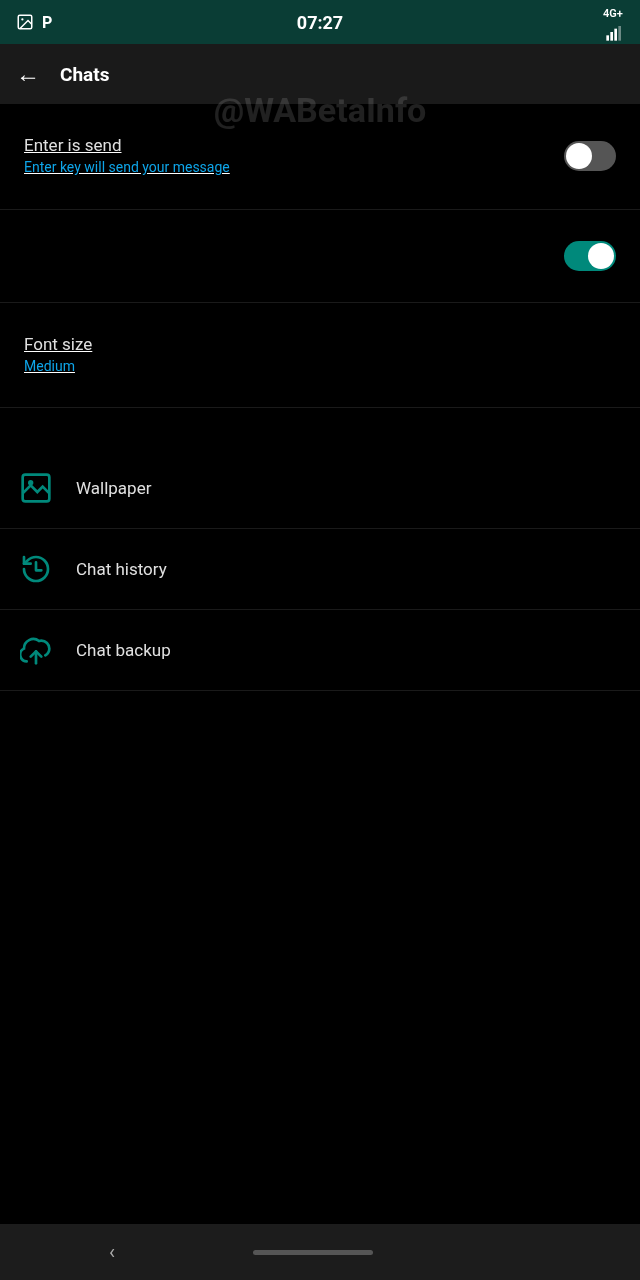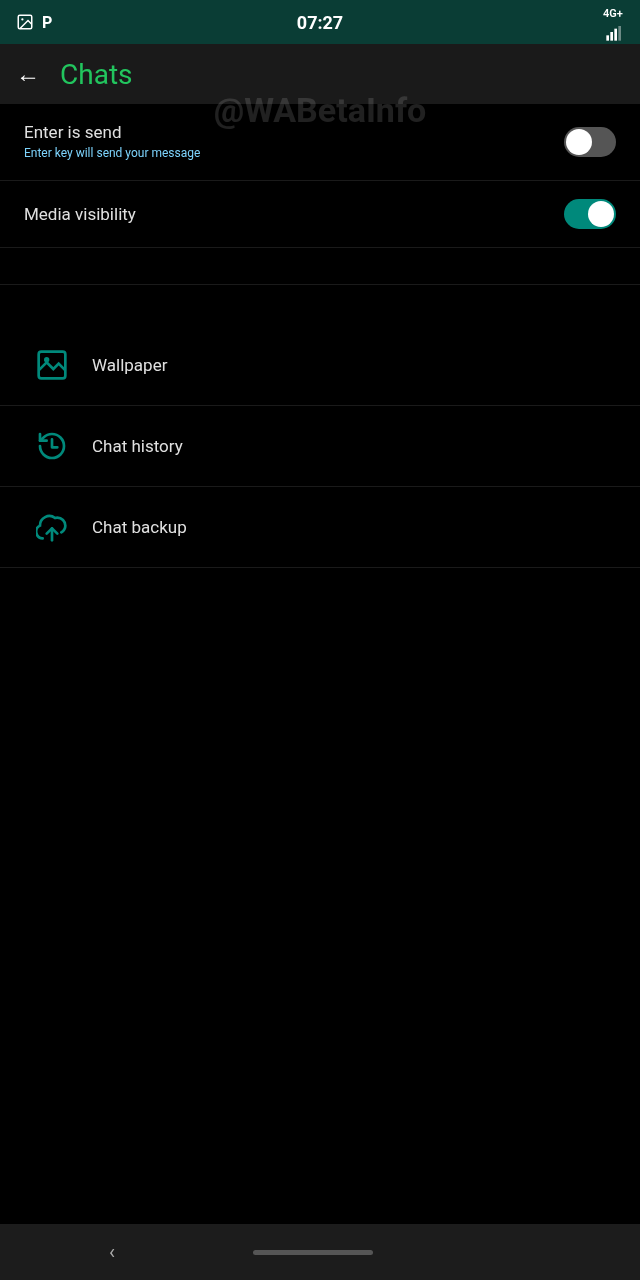--- a/index.html
+++ b/index.html
@@ -56,23 +56,23 @@
       align-items: center;
       padding: 0 16px;
       gap: 20px;
     }
     .back-arrow {
       color: #fff;
       font-size: 24px;
       cursor: pointer;
     }
     .app-bar-title {
-      font-size: 28px;
-      font-weight: 400;
-      color: #22c55e;
+      font-size: 19px;
+      font-weight: 700;
+      color: #ffffff;
     }
     .watermark {
       position: absolute;
       top: 90px;
       left: 50%;
       transform: translateX(-50%);
       font-size: 34px;
       font-weight: 700;
       color: rgba(255,255,255,0.13);
       white-space: nowrap;
@@ -81,38 +81,39 @@
     }
 
     
     .settings-content {
       flex: 1;
       padding: 0;
       position: relative;
     }
 
     .setting-item {
-      padding: 18px 24px;
+      padding: 31px 24px;
       display: flex;
       align-items: center;
       justify-content: space-between;
       border-bottom: 1px solid #1a1a1a;
       cursor: pointer;
+      text-decoration: underline;
     }
     .setting-text {
       flex: 1;
     }
     .setting-title {
       font-size: 17px;
       color: #e0e0e0;
       font-weight: 400;
     }
     .setting-subtitle {
-      font-size: 12px;
-      color: #7dd3fc;
+      font-size: 14px;
+      color: #0ea5e9;
       margin-top: 3px;
       line-height: 1.4;
     }
 
     
     .toggle-switch {
       width: 52px;
       height: 30px;
       border-radius: 15px;
       position: relative;
@@ -142,21 +143,21 @@
     }
 
     
     .section-divider {
       height: 20px;
       background: #000;
     }
 
     
     .setting-item-icon {
-      padding: 20px 32px;
+      padding: 20px 16px;
       display: flex;
       align-items: center;
       gap: 20px;
       cursor: pointer;
       border-bottom: 1px solid #1a1a1a;
     }
     .icon-container {
       width: 40px;
       height: 40px;
       display: flex;
@@ -253,29 +254,30 @@
       <div class="setting-title">Enter is send</div>
       <div class="setting-subtitle">Enter key will send your message</div>
     </div>
     <div class="toggle-switch off">
       <div class="toggle-knob"></div>
     </div>
   </div>
 
   <div class="setting-item">
     <div class="setting-text">
-      <div class="setting-title">Media visibility</div>
     </div>
     <div class="toggle-switch on">
       <div class="toggle-knob"></div>
     </div>
   </div>
 
   <div class="setting-item">
     <div class="setting-text">
+      <div class="setting-title">Font size</div>
+      <div class="setting-subtitle">Medium</div>
     </div>
   </div>
 
 
   <div class="section-divider"></div>
   <div style="height:20px;background:#000;"></div>
 
   <div class="setting-item-icon">
     <div class="icon-container">
       <svg class="icon-svg" viewBox="0 0 24 24" fill="none">

